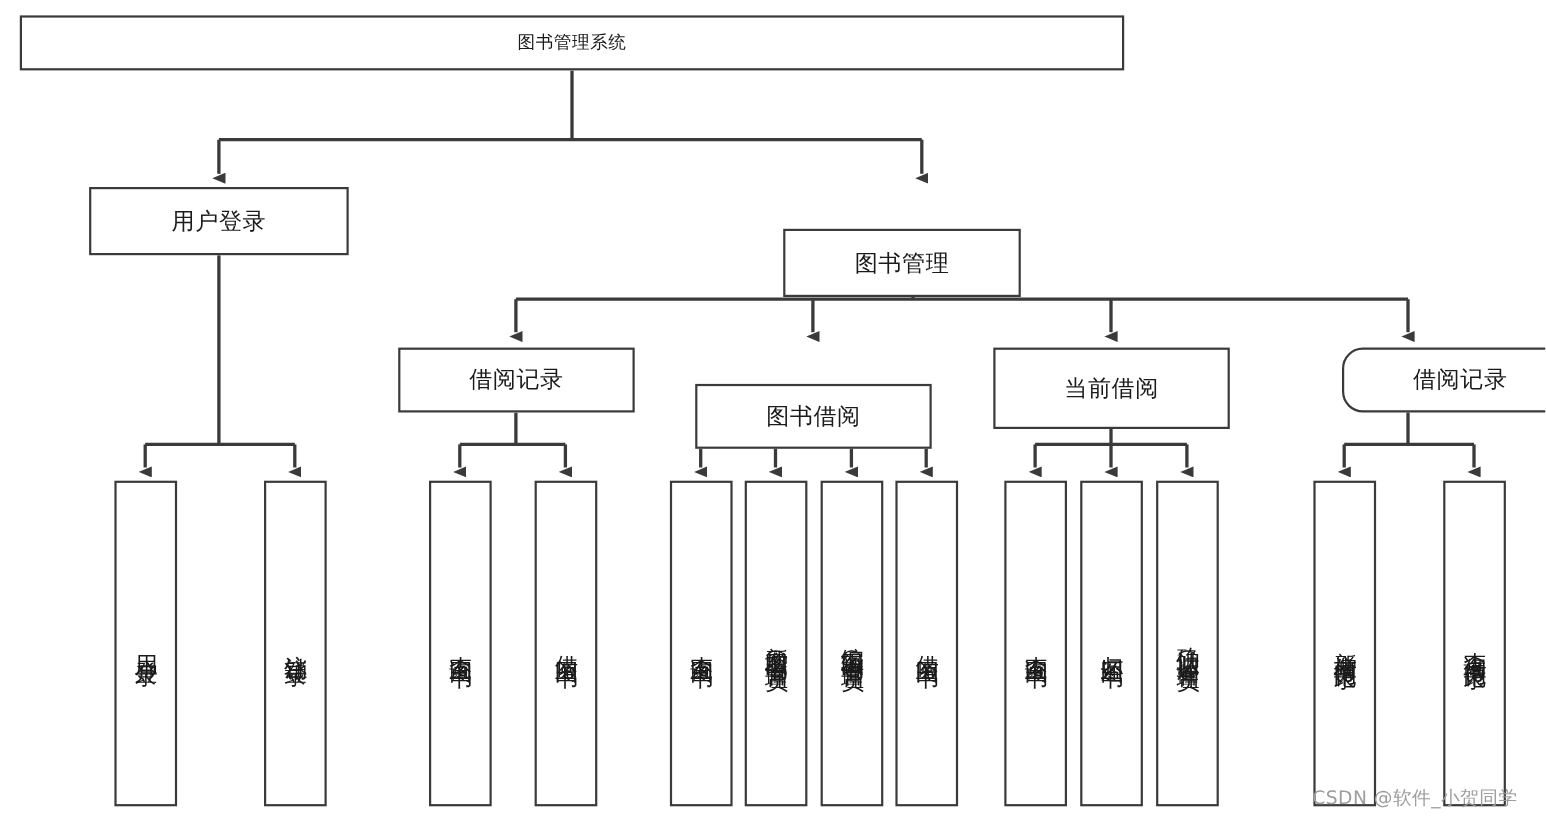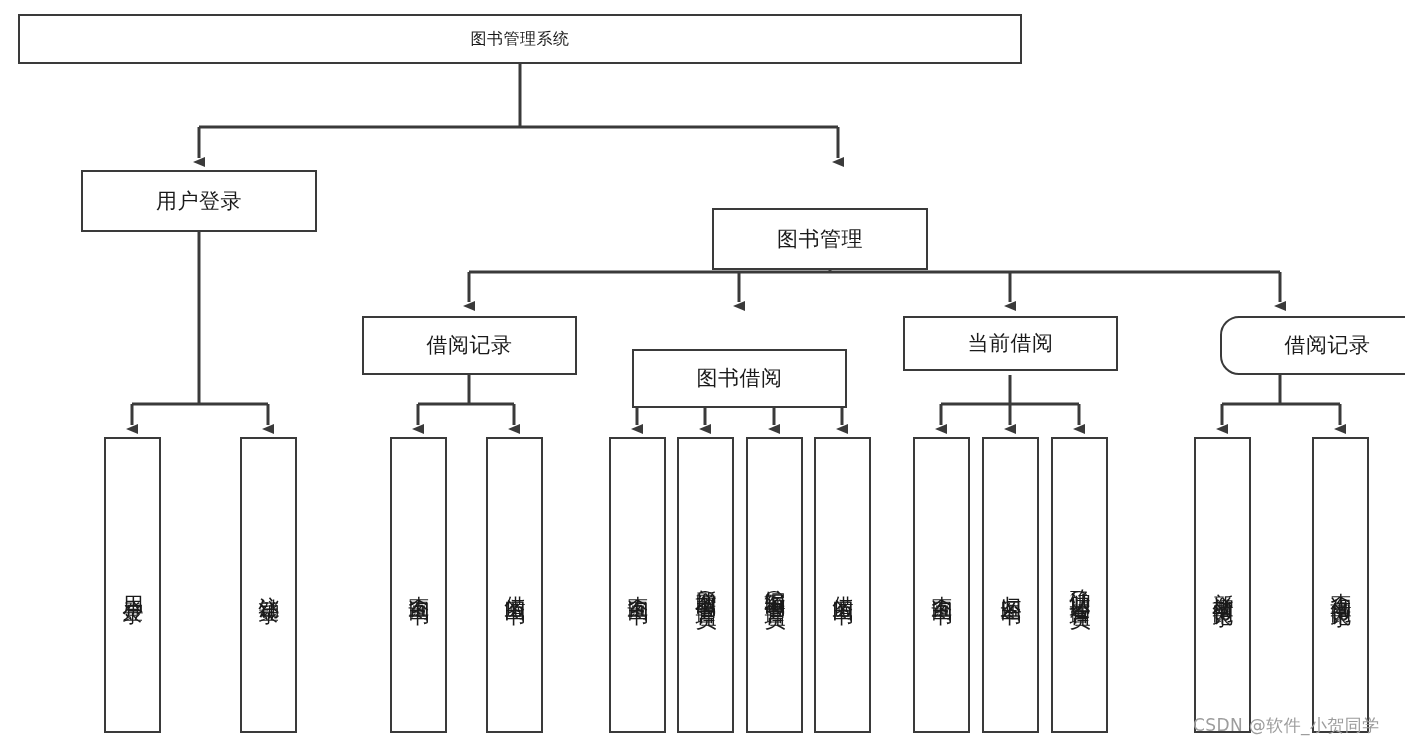--- a/index.html
+++ b/index.html
@@ -127,21 +127,21 @@
   <div class="node horiz" style="left:712px; top:172px; width:216px; height:62px;margin-top:36px;">
     <span class="label">图书管理</span>
   </div>
 
   <div class="node horiz" style="left:362px; top:316px; width:215px; height:59px;">
     <span class="label">借阅记录</span>
   </div>
   <div class="node horiz" style="left:632px; top:316px; width:215px; height:59px;margin-top:33px;">
     <span class="label">图书借阅</span>
   </div>
-  <div class="node horiz" style="left:903px; top:316px; width:215px; height:55px;">
+  <div class="node horiz" style="left:903px; top:316px; width:215px; height:74px;">
     <span class="label">当前借阅</span>
   </div>
   <div class="node horiz" style="left:1220px; top:316px; width:215px; height:59px;border-radius:19px;">
     <span class="label">借阅记录</span>
   </div>
 
   <div class="node vert" style="left:104px; top:437px; width:57px; height:296px;">
     <span class="label">用户登录</span>
   </div>
   <div class="node vert" style="left:240px; top:437px; width:57px; height:296px;">

